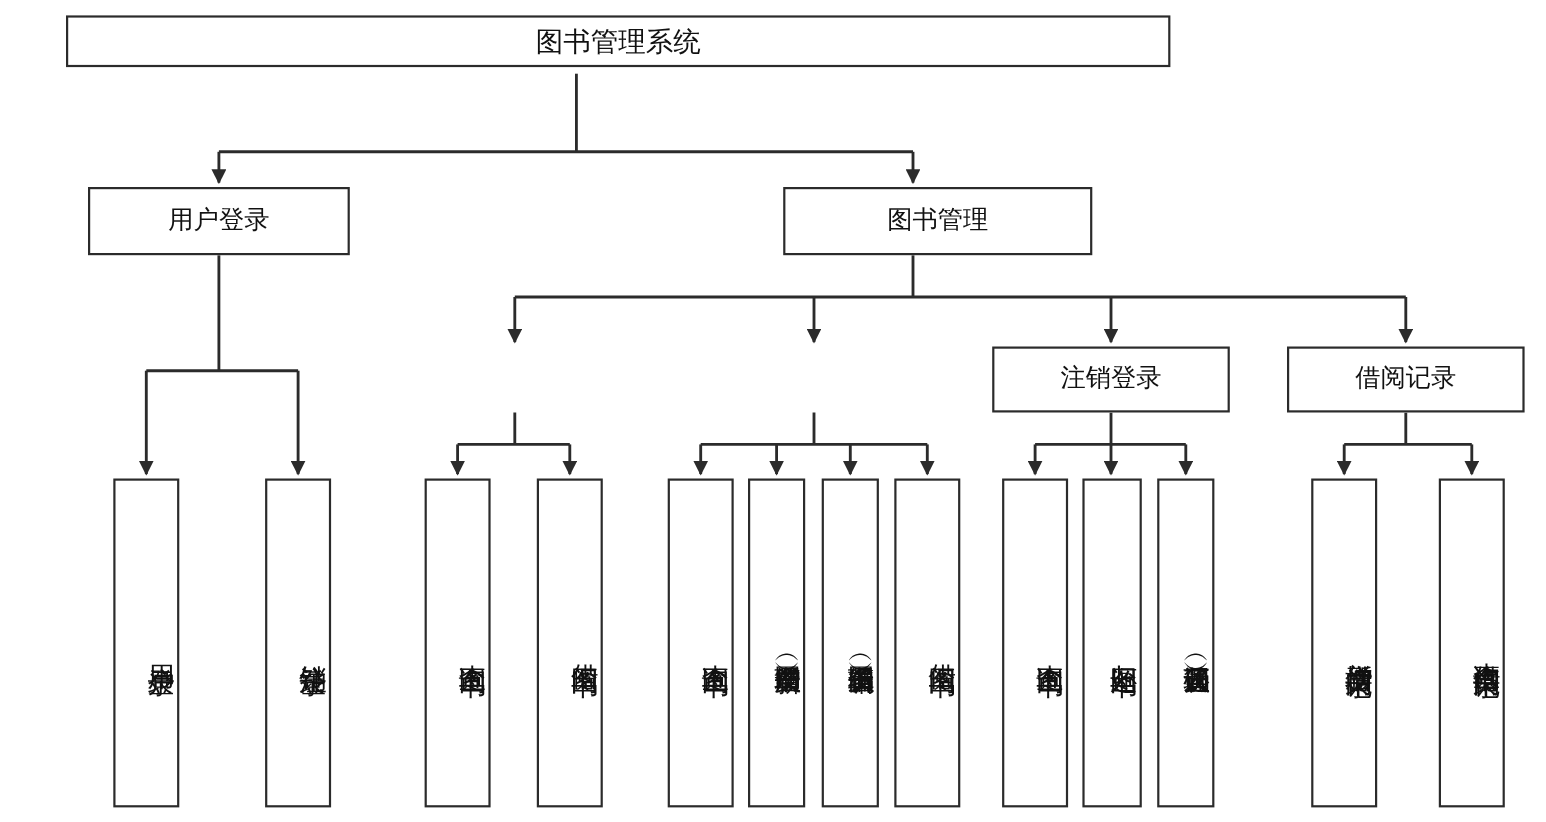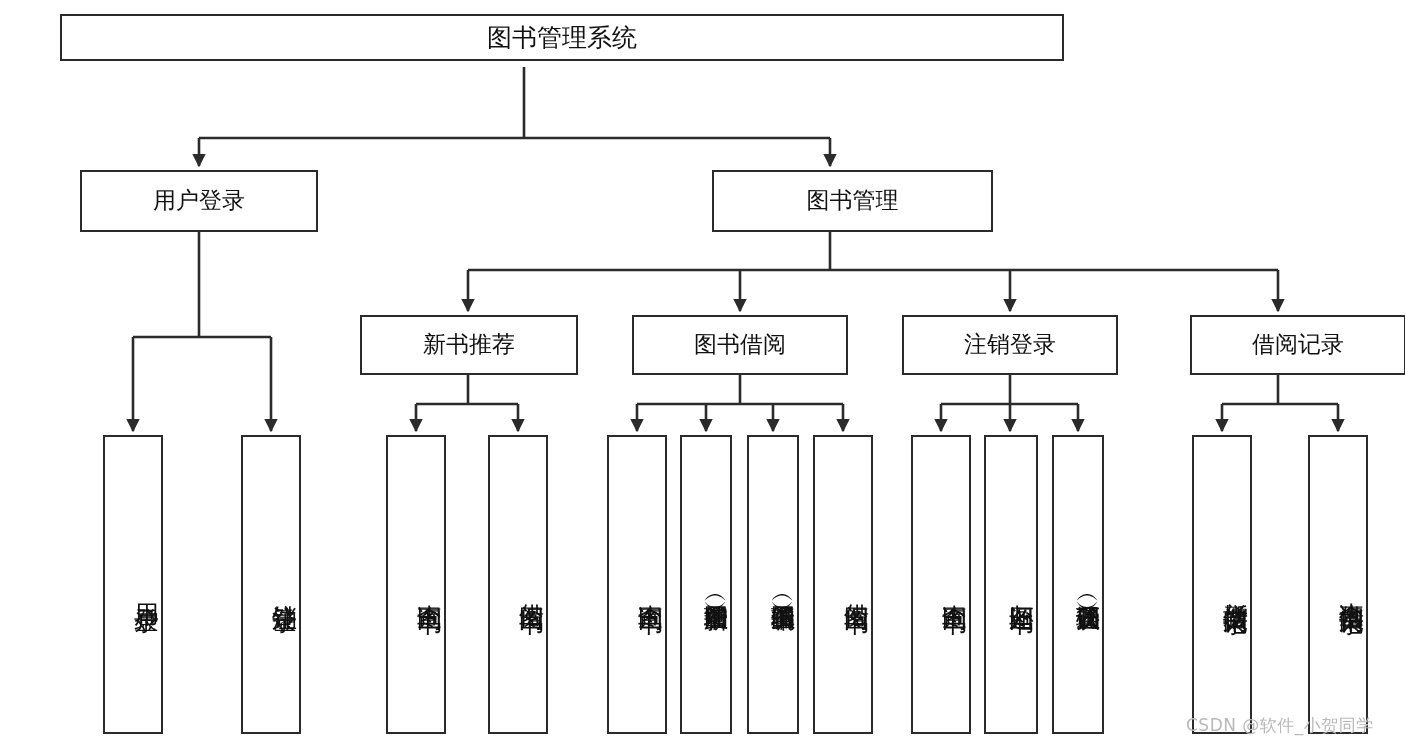--- a/index.html
+++ b/index.html
@@ -134,30 +134,24 @@
     <span class="nodelabel">图书管理系统</span>
   </div>
 
   <div class="node level2" style="left:80px; top:170px; width:238px; height:62px;">
     <span class="nodelabel">用户登录</span>
   </div>
   <div class="node level2" style="left:712px; top:170px; width:281px; height:62px;">
     <span class="nodelabel">图书管理</span>
   </div>
 
-  <div class="node level3" style="left:360px; top:315px; width:218px; height:60px;">
-    <span class="nodelabel">新书推荐</span>
-  </div>
-  <div class="node level3" style="left:632px; top:315px; width:216px; height:60px;">
-    <span class="nodelabel">图书借阅</span>
-  </div>
   <div class="node level3" style="left:902px; top:315px; width:216px; height:60px;">
     <span class="nodelabel">注销登录</span>
   </div>
-  <div class="node level3" style="left:1170px; top:315px; width:216px; height:60px;margin-left:20px;">
+  <div class="node level3" style="left:1170px; top:315px; width:216px; height:60px;">
     <span class="nodelabel">借阅记录</span>
   </div>
 
   <div class="node leaf" style="left:103px; top:435px; width:60px; height:299px;">
     <span class="nodelabel">用户登录</span>
   </div>
   <div class="node leaf" style="left:241px; top:435px; width:60px; height:299px;">
     <span class="nodelabel">注销登录</span>
   </div>
 
@@ -191,15 +185,14 @@
     <span class="nodelabel">确认归还（管理员）</span>
   </div>
 
   <div class="node leaf" style="left:1192px; top:435px; width:60px; height:299px;">
     <span class="nodelabel">新增借阅记录</span>
   </div>
   <div class="node leaf" style="left:1308px; top:435px; width:60px; height:299px;">
     <span class="nodelabel">查询借阅记录</span>
   </div>
 
-  <div class="watermark">CSDN @软件_小贺同学</div>
 
 </div>
 
 </body></html>

